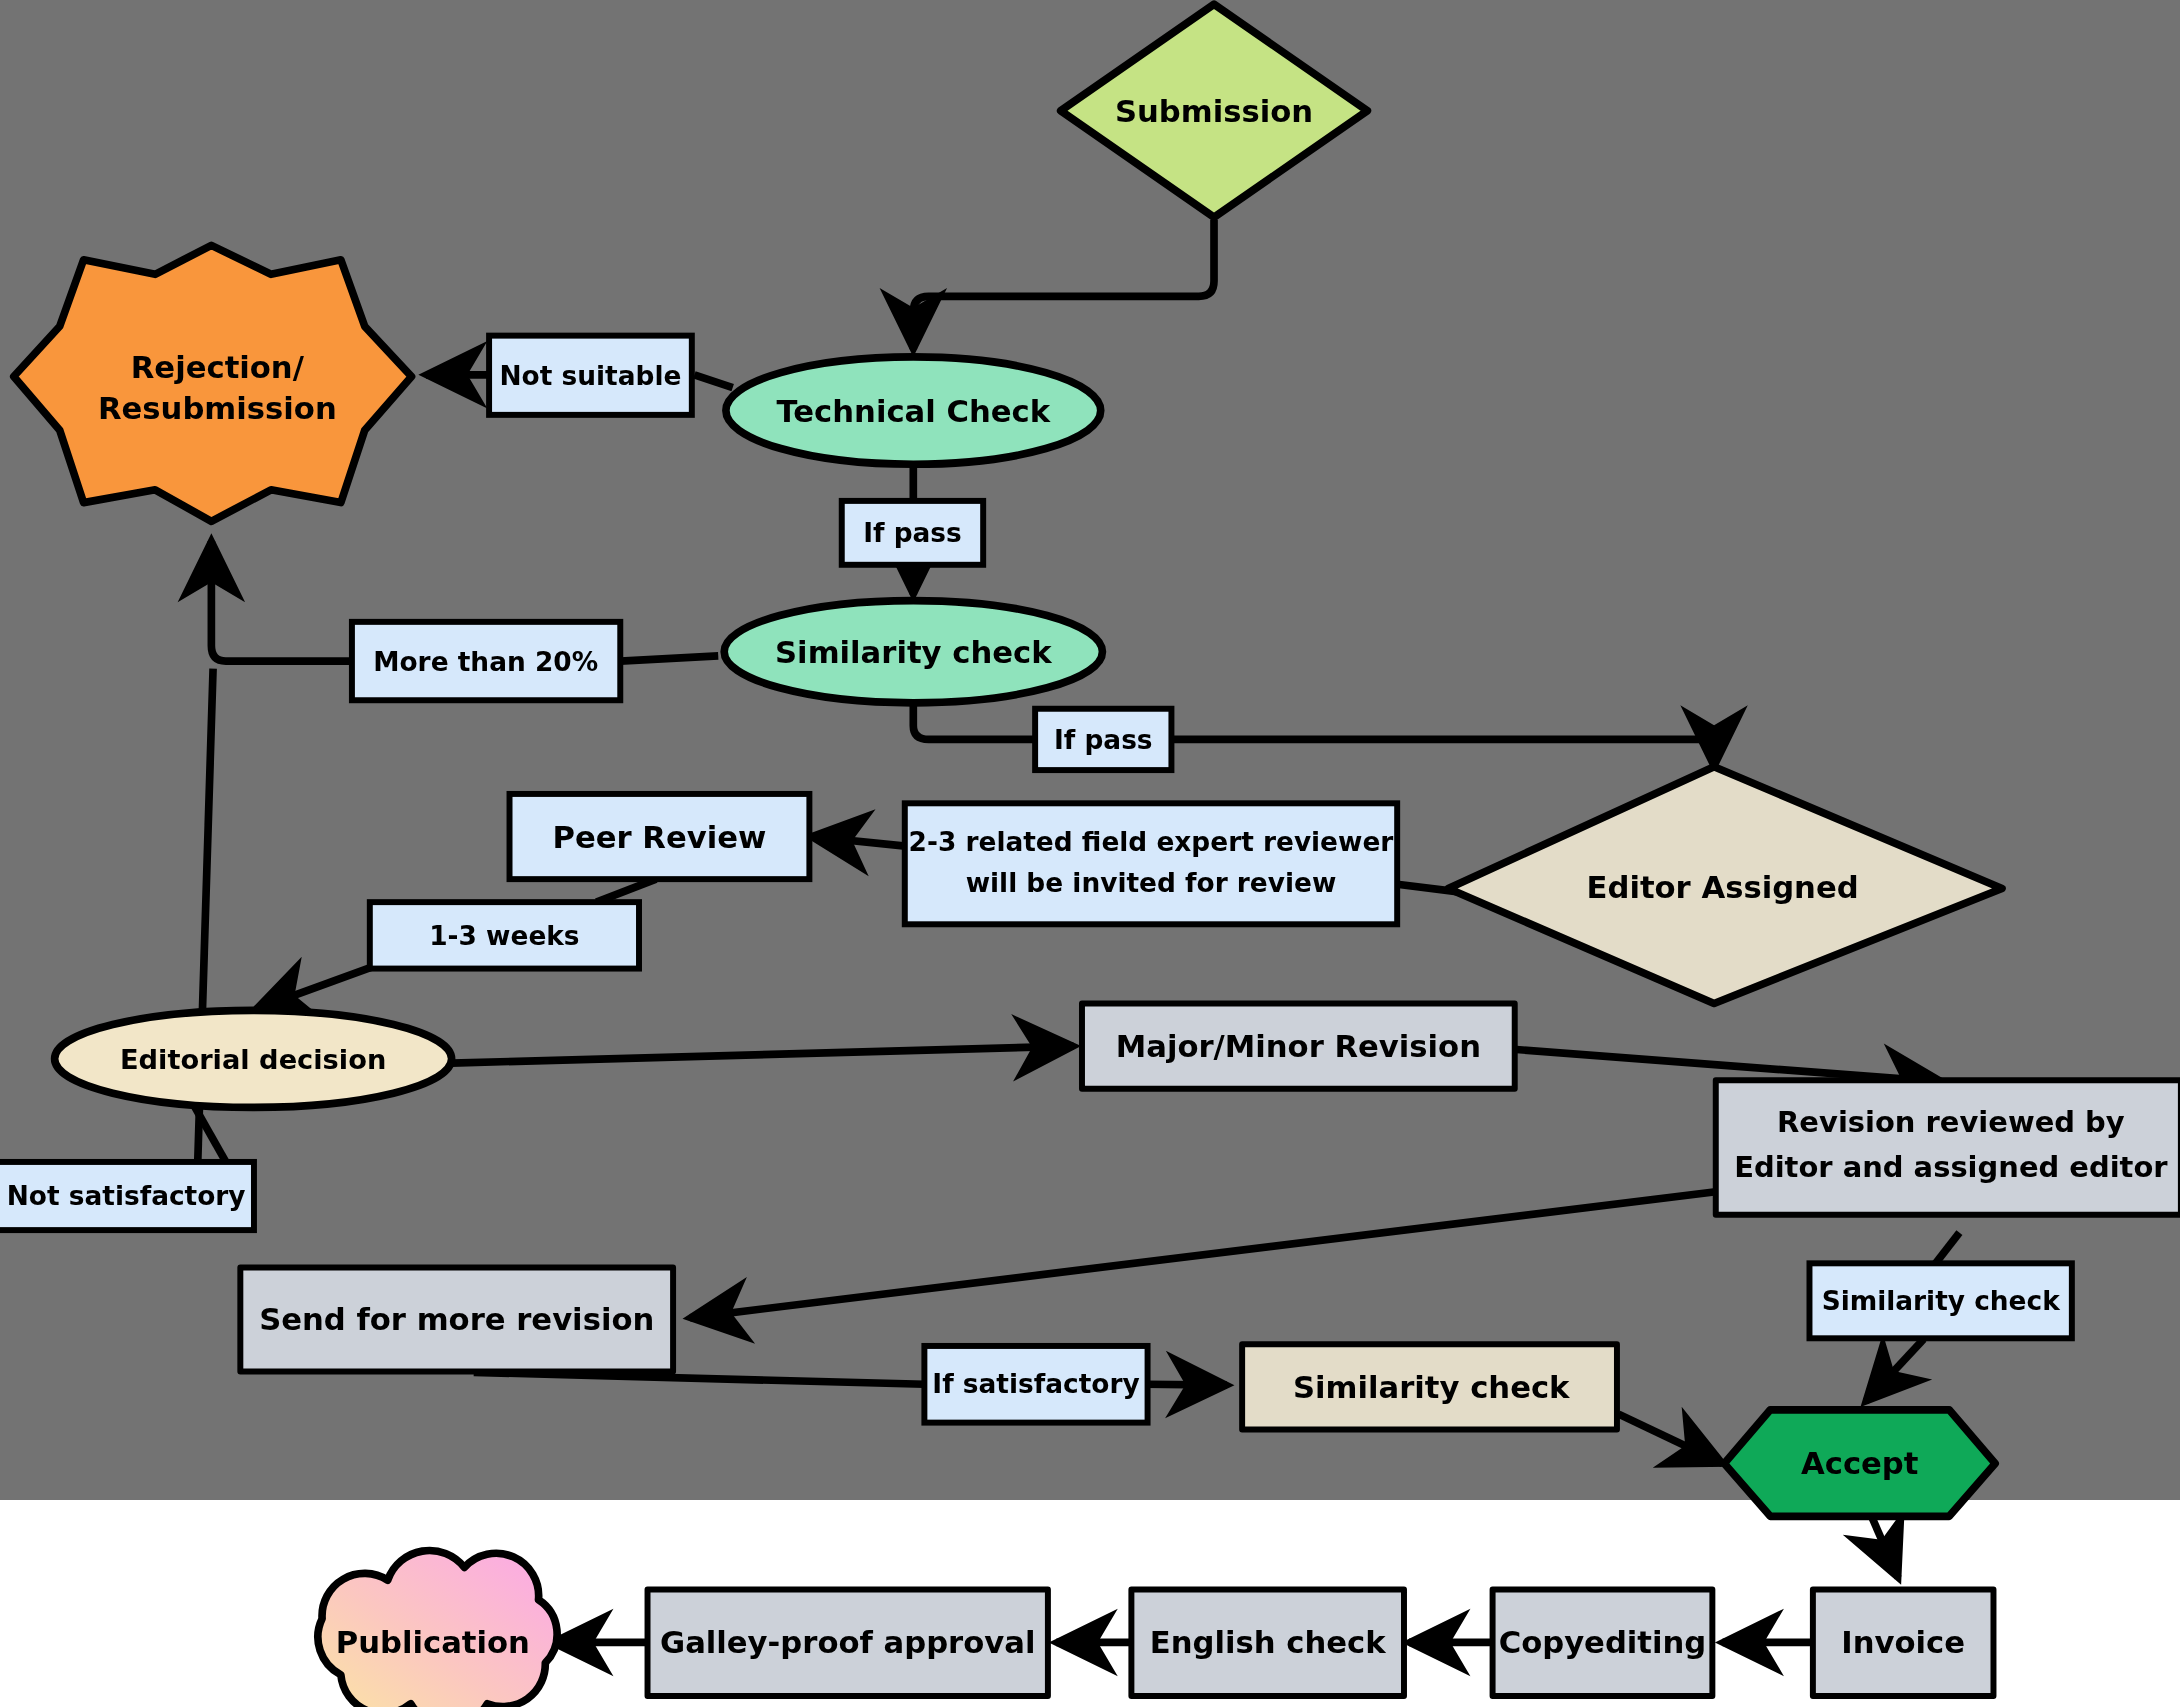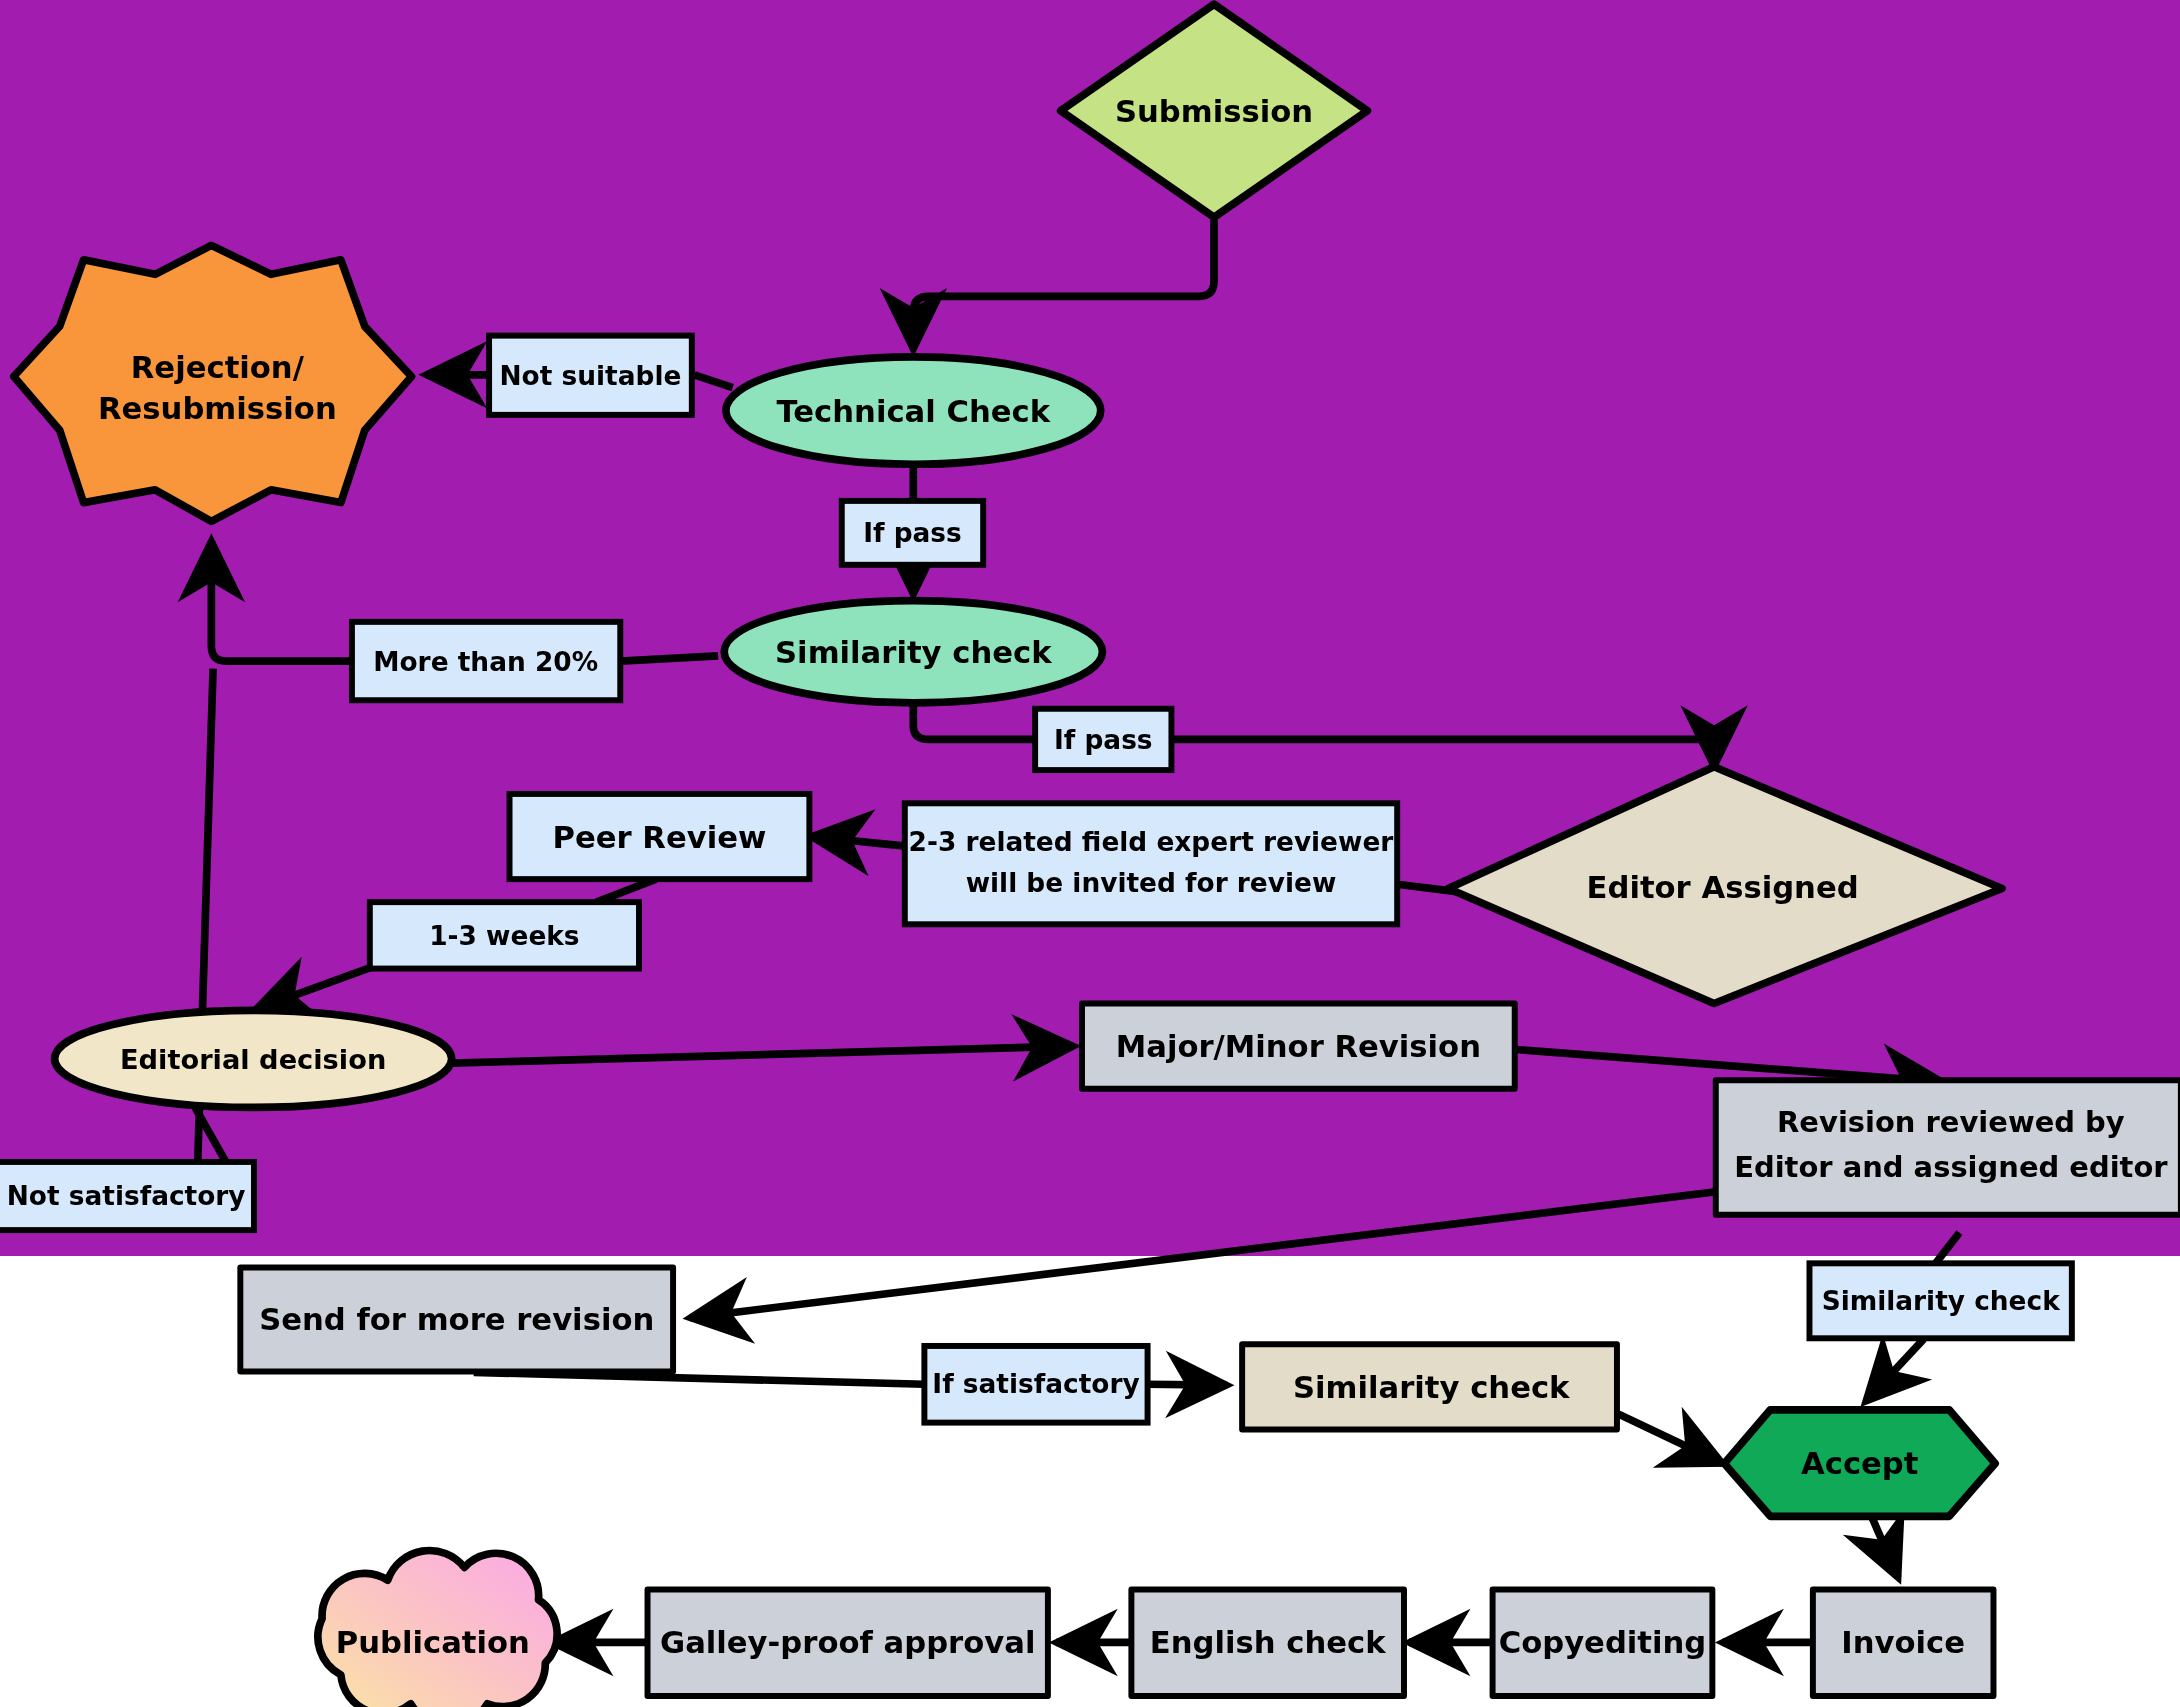--- a/index.html
+++ b/index.html
@@ -9,22 +9,22 @@
   }
   body {
     width: 2181px;
     height: 1708px;
     font-family: "DejaVu Sans", sans-serif;
     overflow: hidden;
   }
   #flow-root {
     position: relative;
     width: 2181px;
-    height: 1256px;
-    background: #a21caf;
+    height: 1500px;
+    background: #737373;
   }
   svg#flow-svg {
     position: absolute;
     left: 0;
     top: 0;
     width: 2181px;
     height: 1708px;
   }
   .node-label {
     font-family: "DejaVu Sans", sans-serif;

